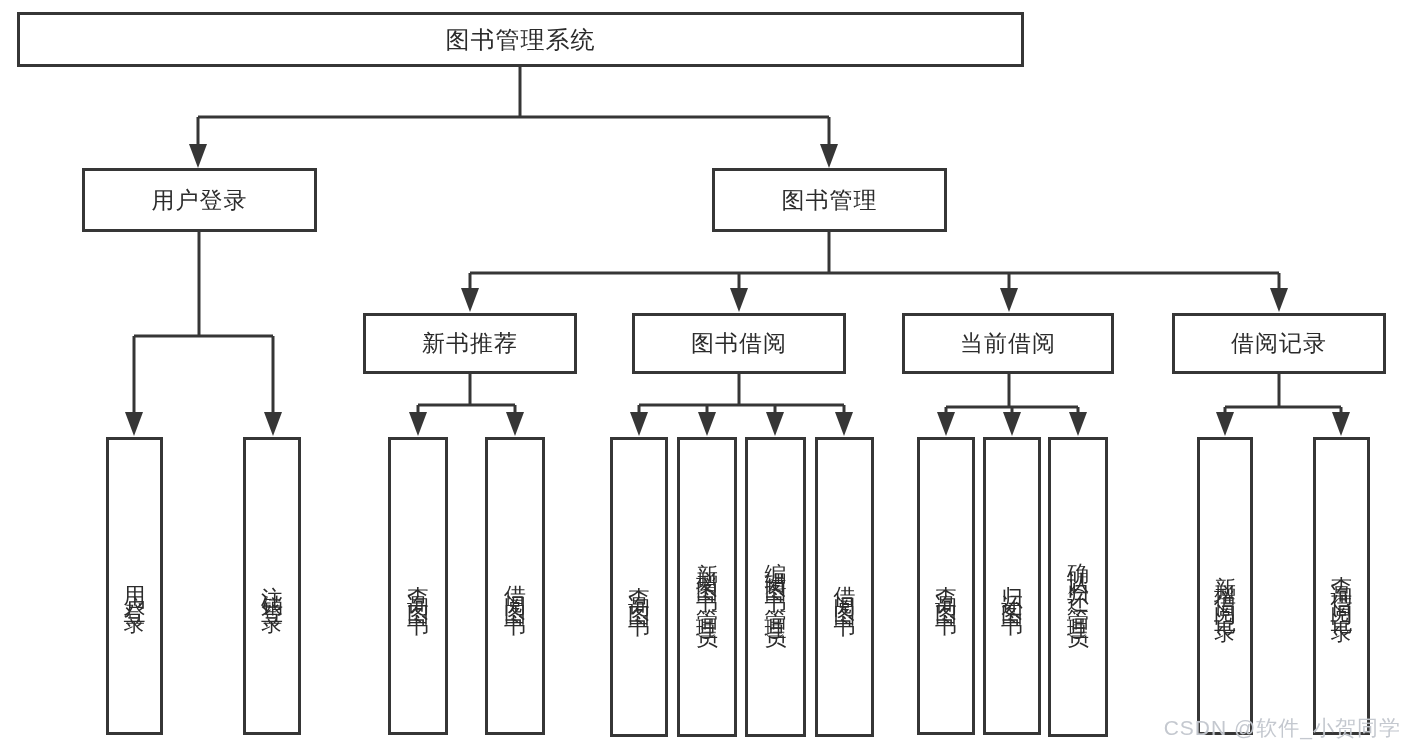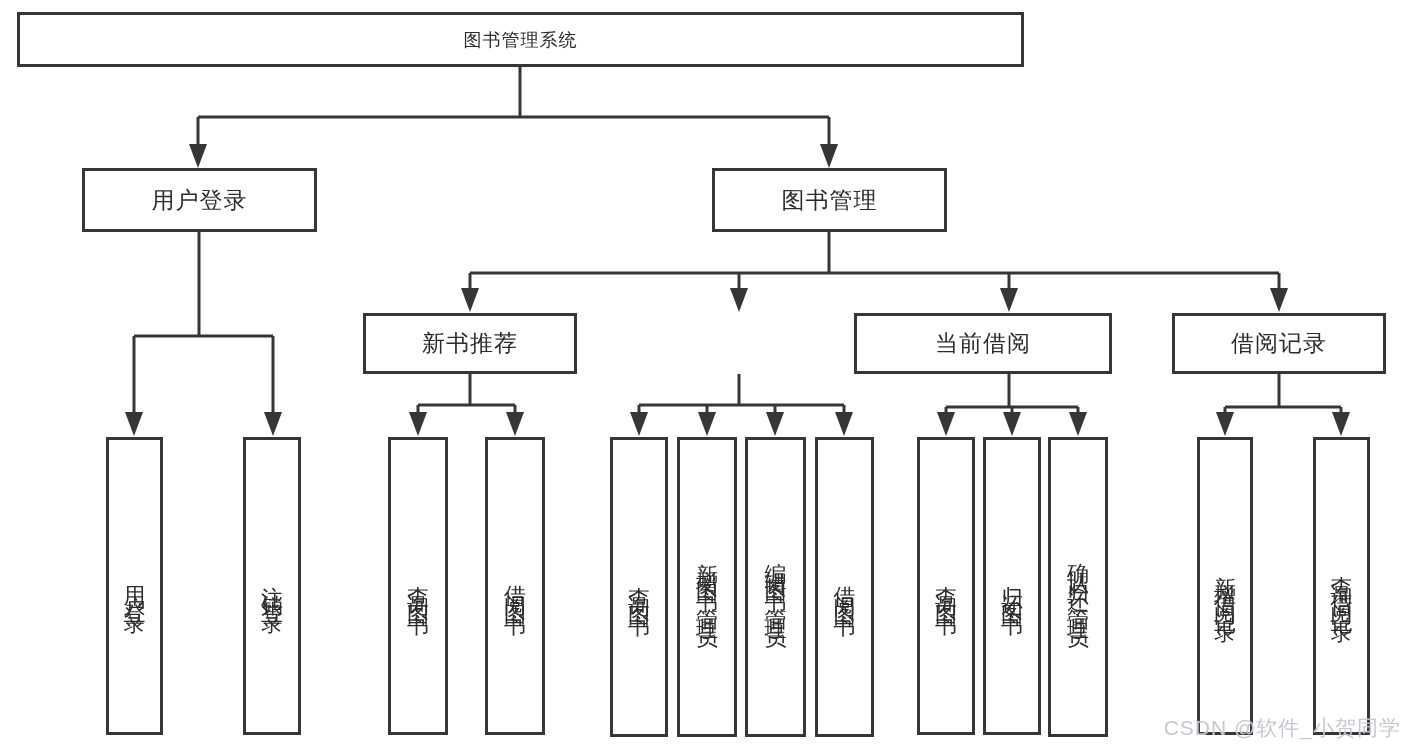--- a/index.html
+++ b/index.html
@@ -15,21 +15,21 @@
     position:absolute;
     box-sizing:border-box;
     border:3px solid #363636;
     background:#ffffff;
     display:flex;align-items:center;justify-content:center;
     color:#2b2b2b;
     font-size:23px;
     letter-spacing:1px;
     z-index:2;
   }
-  .node.root{font-size:18px;text-align:center;}
+  .node.root{font-size:24px;text-align:center;}
   .leaf{
     position:absolute;
     box-sizing:border-box;
     border:3px solid #363636;
     background:#ffffff;
     display:flex;align-items:center;justify-content:center;
     color:#2b2b2b;
     z-index:2;
   }
   .vtext{
@@ -131,21 +131,24 @@
   <div class="node" style="left:82px;top:168px;width:235px;height:64px;">
     <span>用户登录</span>
   </div>
   <div class="node" style="left:363px;top:313px;width:214px;height:61px;">
     <span>新书推荐</span>
   </div>
 
   <div class="node" style="left:712px;top:168px;width:235px;height:64px;">
     <span>图书管理</span>
   </div>
-  <div class="node" style="left:854px;top:313px;width:258px;height:61px;">
+  <div class="node" style="left:632px;top:313px;width:214px;height:61px;">
+    <span>图书借阅</span>
+  </div>
+  <div class="node" style="left:902px;top:313px;width:212px;height:61px;">
     <span>当前借阅</span>
   </div>
   <div class="node" style="left:1172px;top:313px;width:214px;height:61px;">
     <span>借阅记录</span>
   </div>
 
   <div class="leaf" style="left:106px;top:437px;width:57px;height:298px;">
     <span class="vtext">用户登录</span>
   </div>
   <div class="leaf" style="left:243px;top:437px;width:58px;height:298px;">

